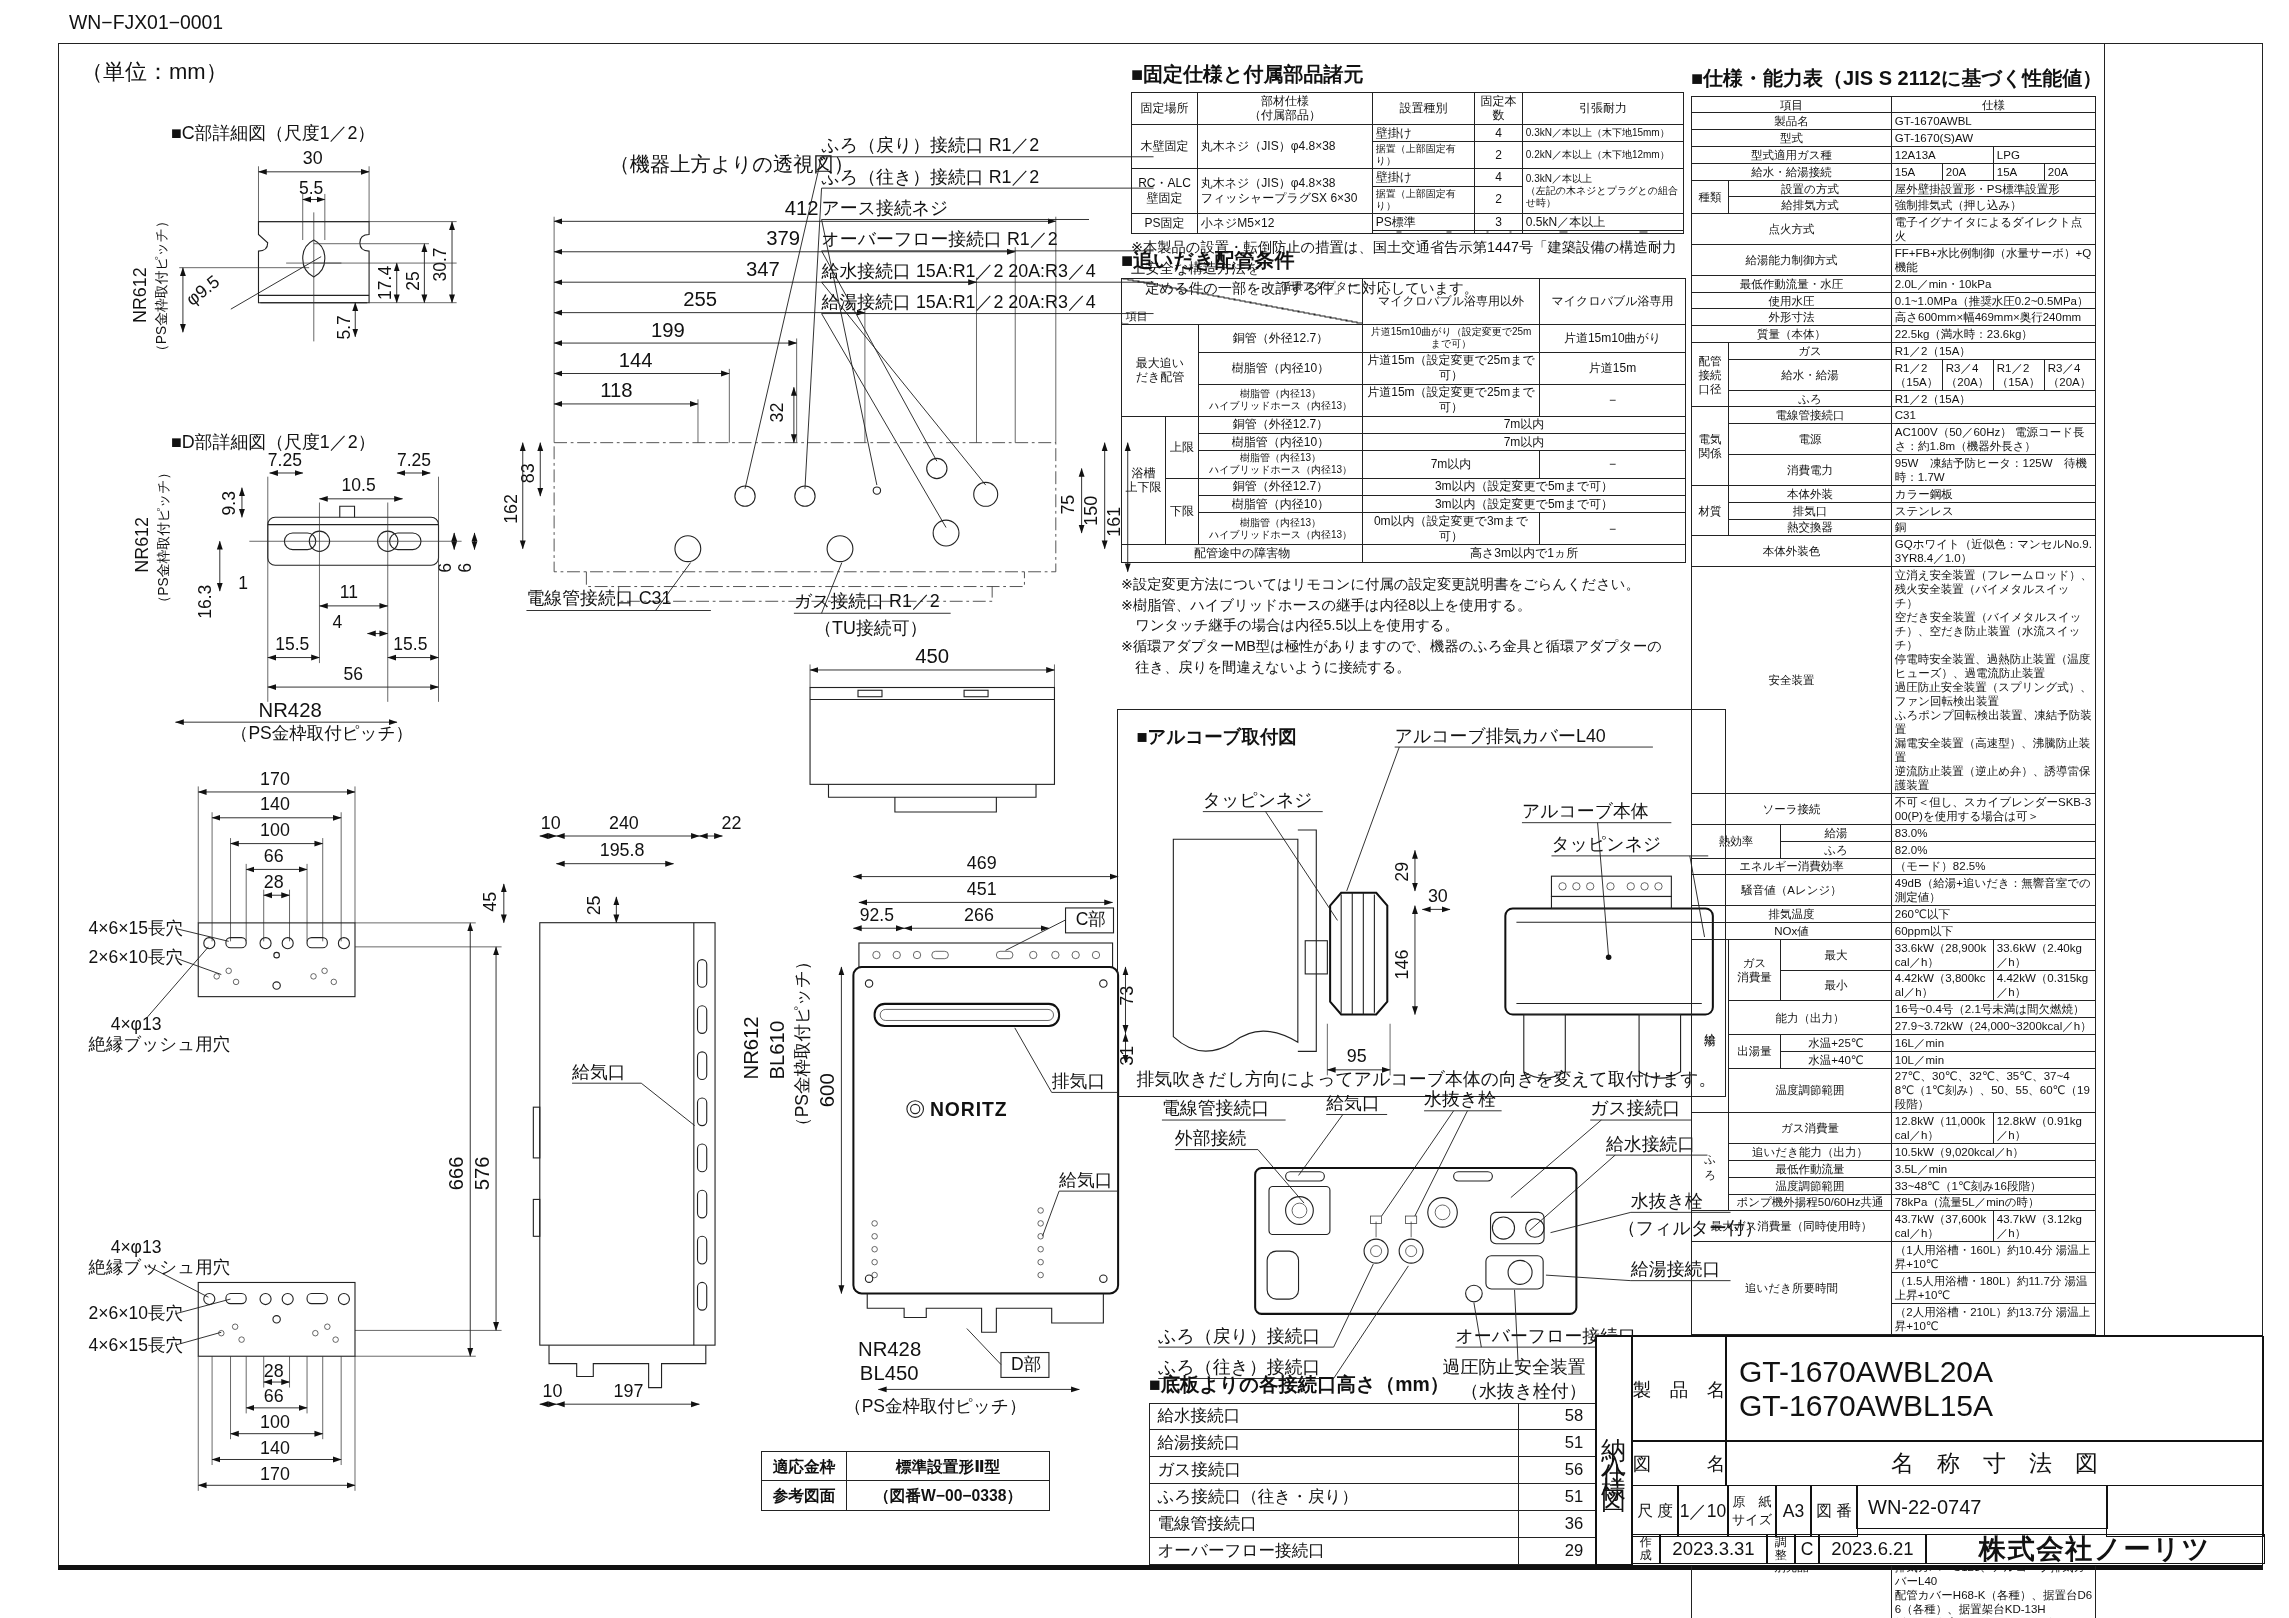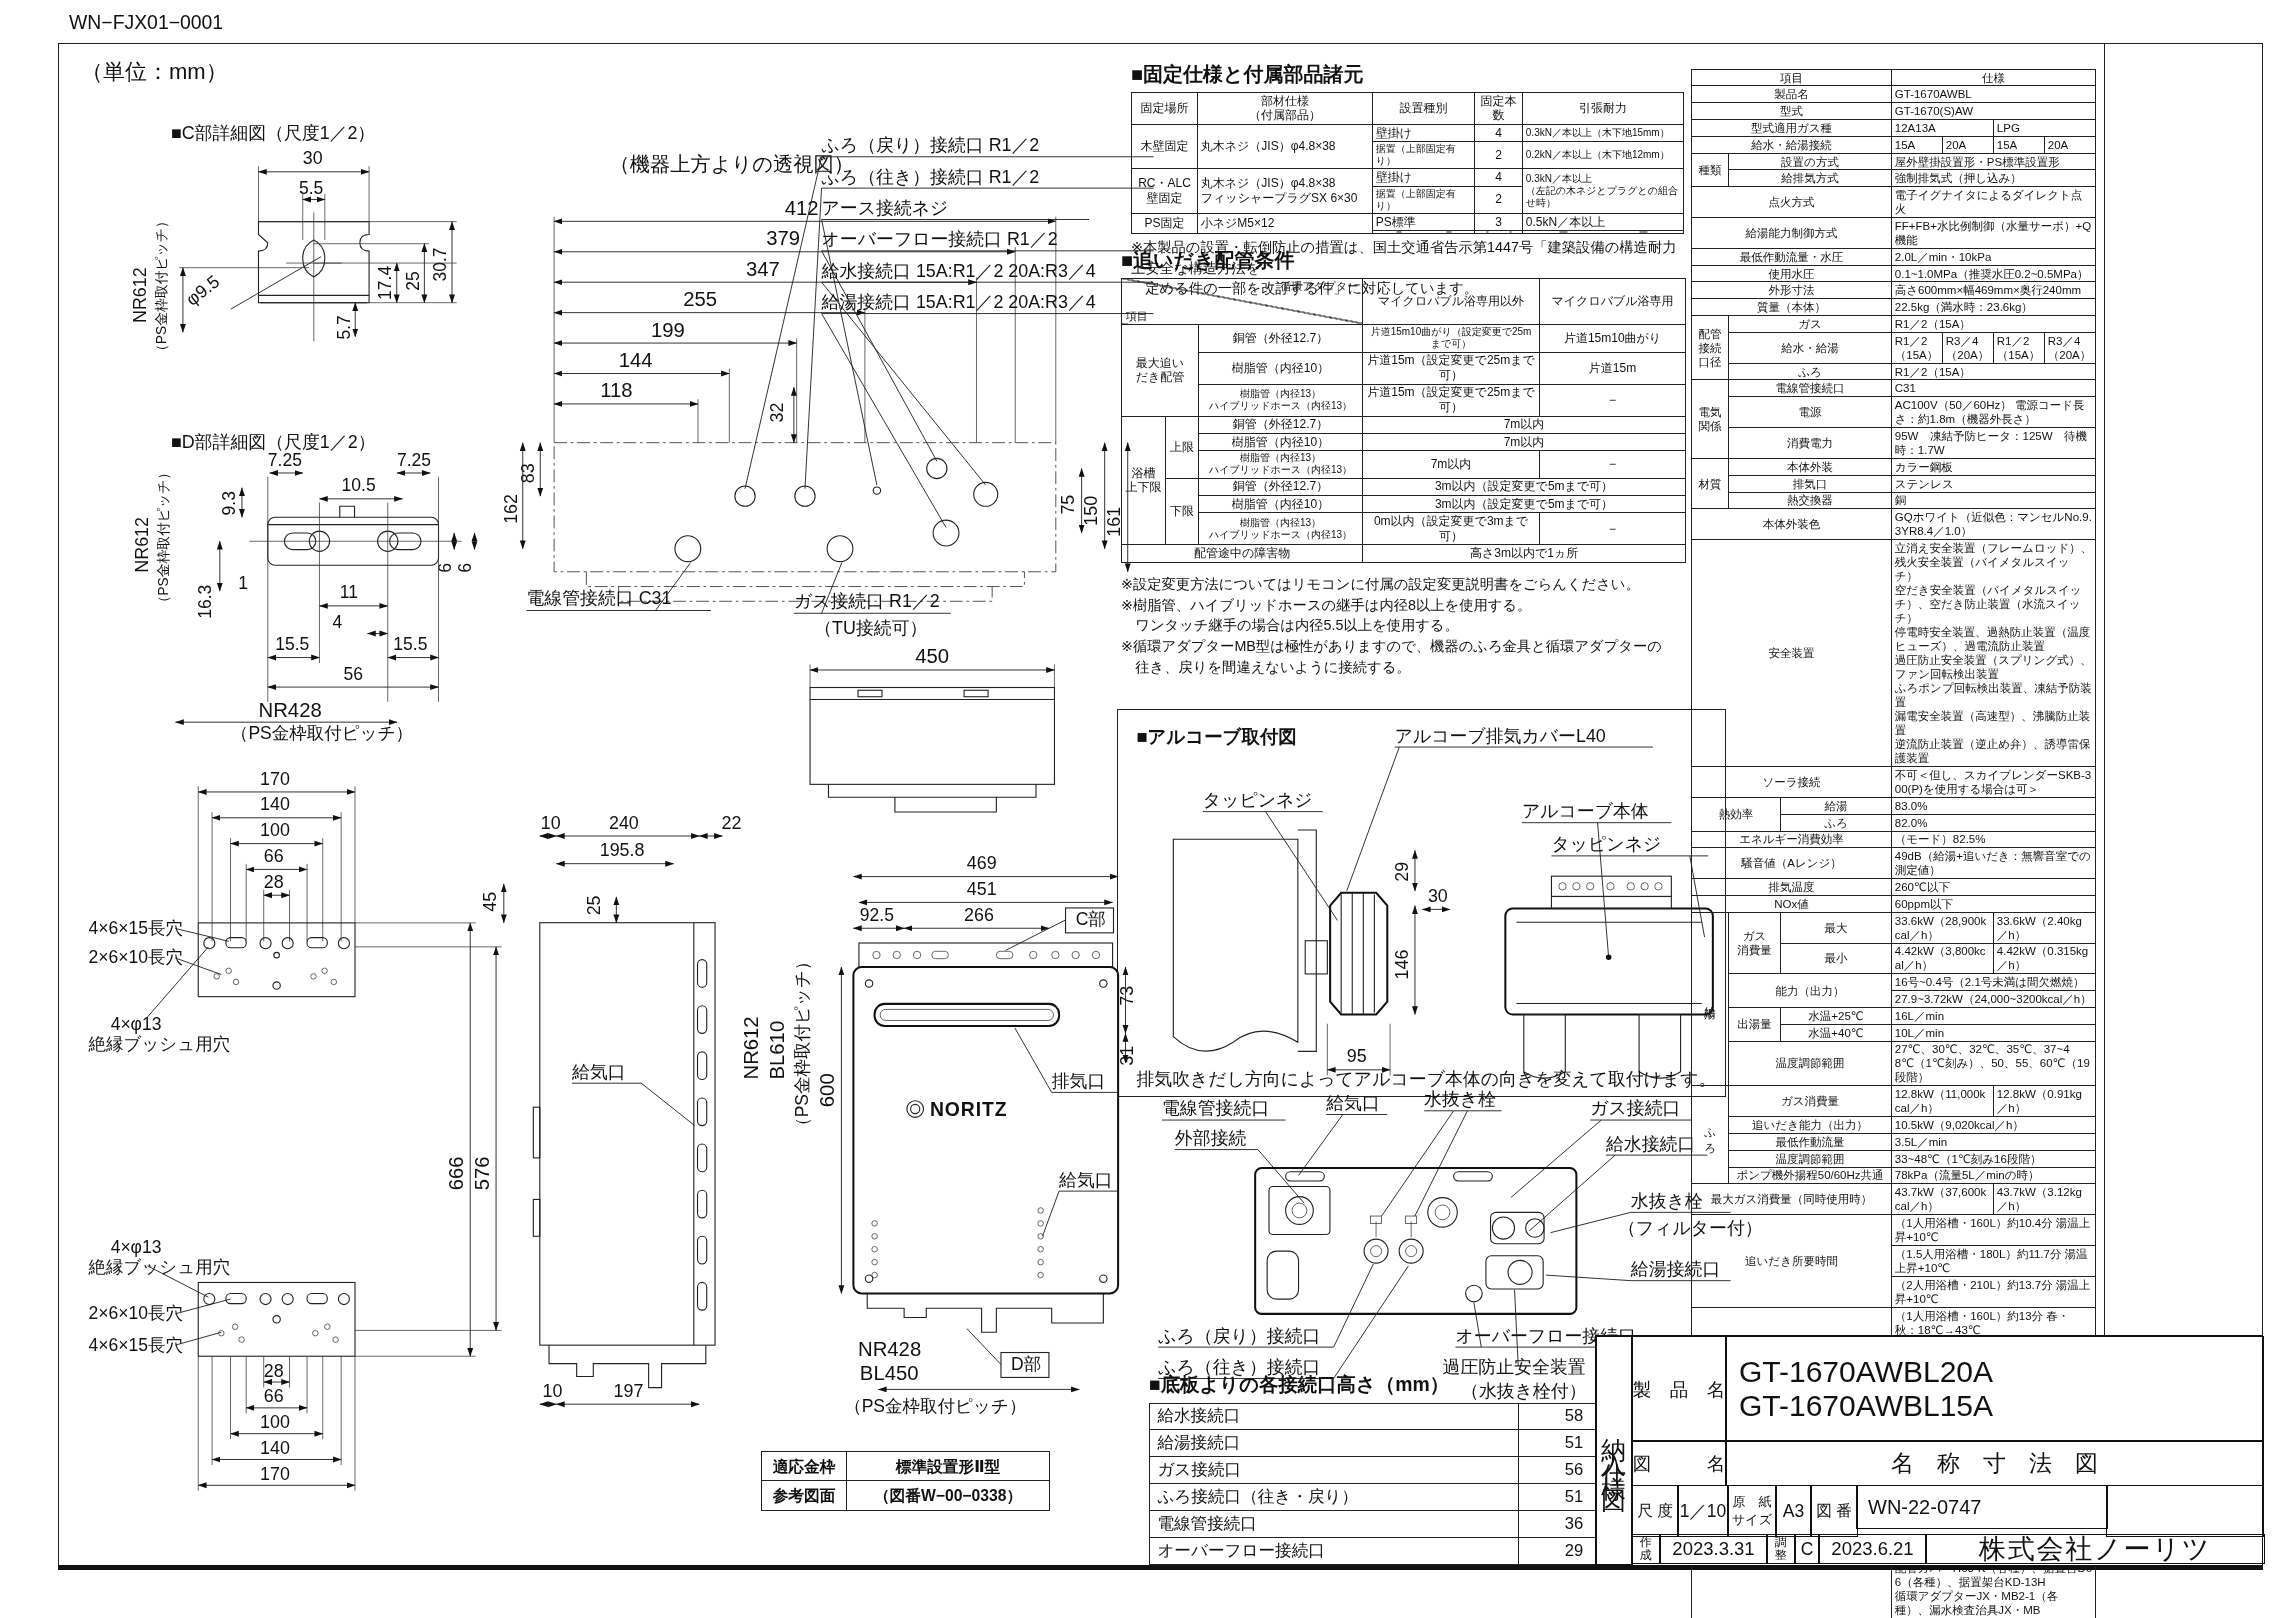--- a/index.html
+++ b/index.html
@@ -787,20 +787,21 @@
       <tr data-name="table-row">
         <td class="c" data-name="table-cell">参考図面</td>
         <td class="c" data-name="table-cell">（図番W−00−0338）</td>
       </tr>
     </tbody>
 </table>
 <style>[data-name="frame-ref-table"] td{font-size:15.7px;padding:4.6px 3.7px;}</style>
 
 
 <div class="abs" style="left:1691px;top:65px;width:572px;" data-name="spec-section">
+  <div class="ttl" data-name="spec-title">■仕様・能力表（JIS S 2112に基づく性能値）</div>
   <table class="spec" style="width:402px;margin-top:3.7px;border:1.8px solid #222;" data-name="spec-table">
     <colgroup>
         <col style="width:37px">
         <col style="width:52px">
         <col style="width:111px">
         <col style="width:51px">
         <col style="width:51px">
         <col style="width:51px">
         <col style="width:51px">
       </colgroup>
@@ -1071,18 +1072,18 @@
   <div class="tb-cell" style="left:214px;top:149px;width:48px;height:52px;justify-content:center;font-size:15.7px;" data-name="tb-number-label">図 番</div>
   <div class="tb-cell" style="left:260px;top:149px;width:252px;height:44px;padding-left:11px;font-size:20px;" data-name="tb-number-value">WN-22-0747</div>
   <div class="tb-cell" style="left:510px;top:149px;width:158px;height:52px;" data-name="tb-empty-cell"></div>
   <div class="tb-cell" style="left:35px;top:198px;width:29.5px;height:30px;justify-content:center;font-size:12px;white-space:pre-line;line-height:1.1;text-align:center;" data-name="tb-made-label">作
 成</div>
   <div class="tb-cell" style="left:63px;top:198px;width:109px;height:30px;justify-content:center;font-size:18.5px;" data-name="tb-made-value">2023.3.31</div>
   <div class="tb-cell" style="left:170px;top:198px;width:29.5px;height:30px;justify-content:center;font-size:12px;white-space:pre-line;line-height:1.1;text-align:center;" data-name="tb-adj-label">調
 整</div>
   <div class="tb-cell" style="left:198px;top:198px;width:26px;height:30px;justify-content:center;font-size:17.5px;" data-name="tb-adj-rev">C</div>
   <div class="tb-cell" style="left:222px;top:198px;width:109px;height:30px;justify-content:center;font-size:18.5px;" data-name="tb-adj-date">2023.6.21</div>
-  <div class="tb-cell" style="left:329px;top:198px;width:340px;height:30px;justify-content:center;font-size:27px;font-weight:normal;letter-spacing:1.8px;" data-name="tb-company">株式会社ノーリツ</div>
+  <div class="tb-cell" style="left:329px;top:198px;width:340px;height:30px;justify-content:center;font-size:27px;font-weight:bold;letter-spacing:1.8px;" data-name="tb-company">株式会社ノーリツ</div>
 </div>
 
 
 
 
 
 </body></html>

